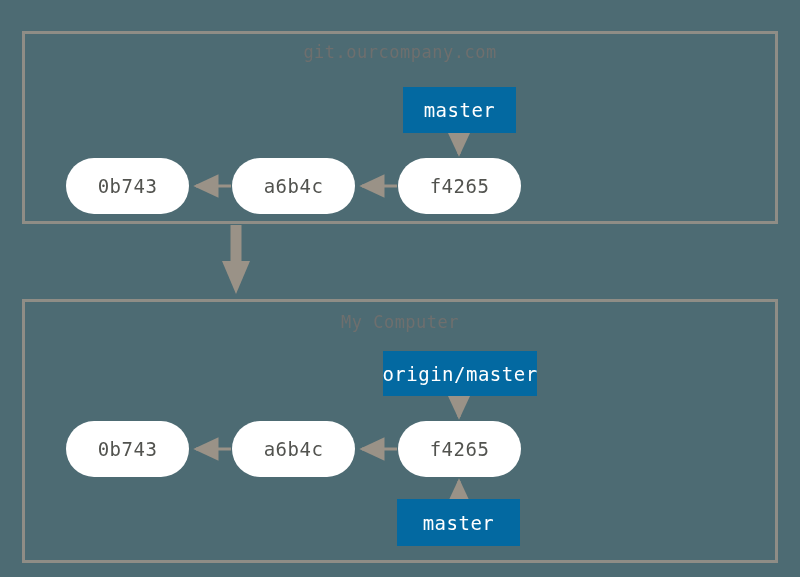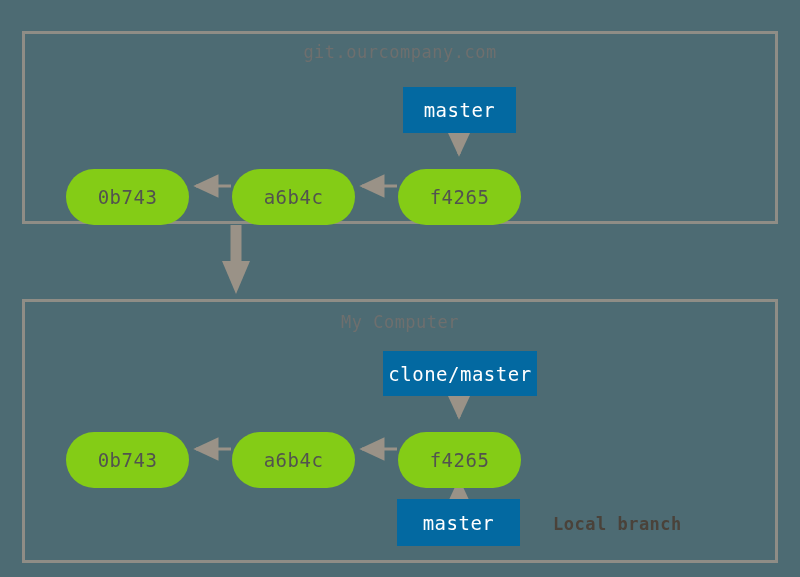--- a/index.html
+++ b/index.html
@@ -53,31 +53,30 @@
     top: 36px;
   }
   #title-local {
     left: 400px;
     top: 306px;
   }
   .commit {
     position: absolute;
     width: 123px;
     height: 56px;
-    background: #84cc16;
+    background: #ffffff;
     border-radius: 28px;
     display: flex;
     align-items: center;
     justify-content: center;
     color: #52534f;
     font-family: "DejaVu Sans Mono", "Liberation Mono", monospace;
     font-size: 19px;
     letter-spacing: 0.5px;
     box-sizing: border-box;
-    margin-top: 11px;
   }
   .branch {
     position: absolute;
     background: #0369a1;
     display: flex;
     align-items: center;
     justify-content: center;
     color: #ffffff;
     font-family: "DejaVu Sans Mono", "Liberation Mono", monospace;
     font-size: 19px;
@@ -172,24 +171,23 @@
 
   <div class="commit" id="c-top-0b743">0b743</div>
   <div class="commit" id="c-top-a6b4c">a6b4c</div>
   <div class="commit" id="c-top-f4265">f4265</div>
 
 
   <div class="panel" id="panel-local"></div>
 
   <div class="panel-title" id="title-local">My Computer</div>
 
-  <div class="branch" id="b-origin-master">clone/master</div>
+  <div class="branch" id="b-origin-master">origin/master</div>
 
 
   <div class="commit" id="c-bot-0b743">0b743</div>
   <div class="commit" id="c-bot-a6b4c">a6b4c</div>
   <div class="commit" id="c-bot-f4265">f4265</div>
 
   <div class="branch" id="b-bot-master">master</div>
 
-  <div class="side-label" id="label-local-branch">Local branch</div>
 
 </div>
 
 </body></html>

